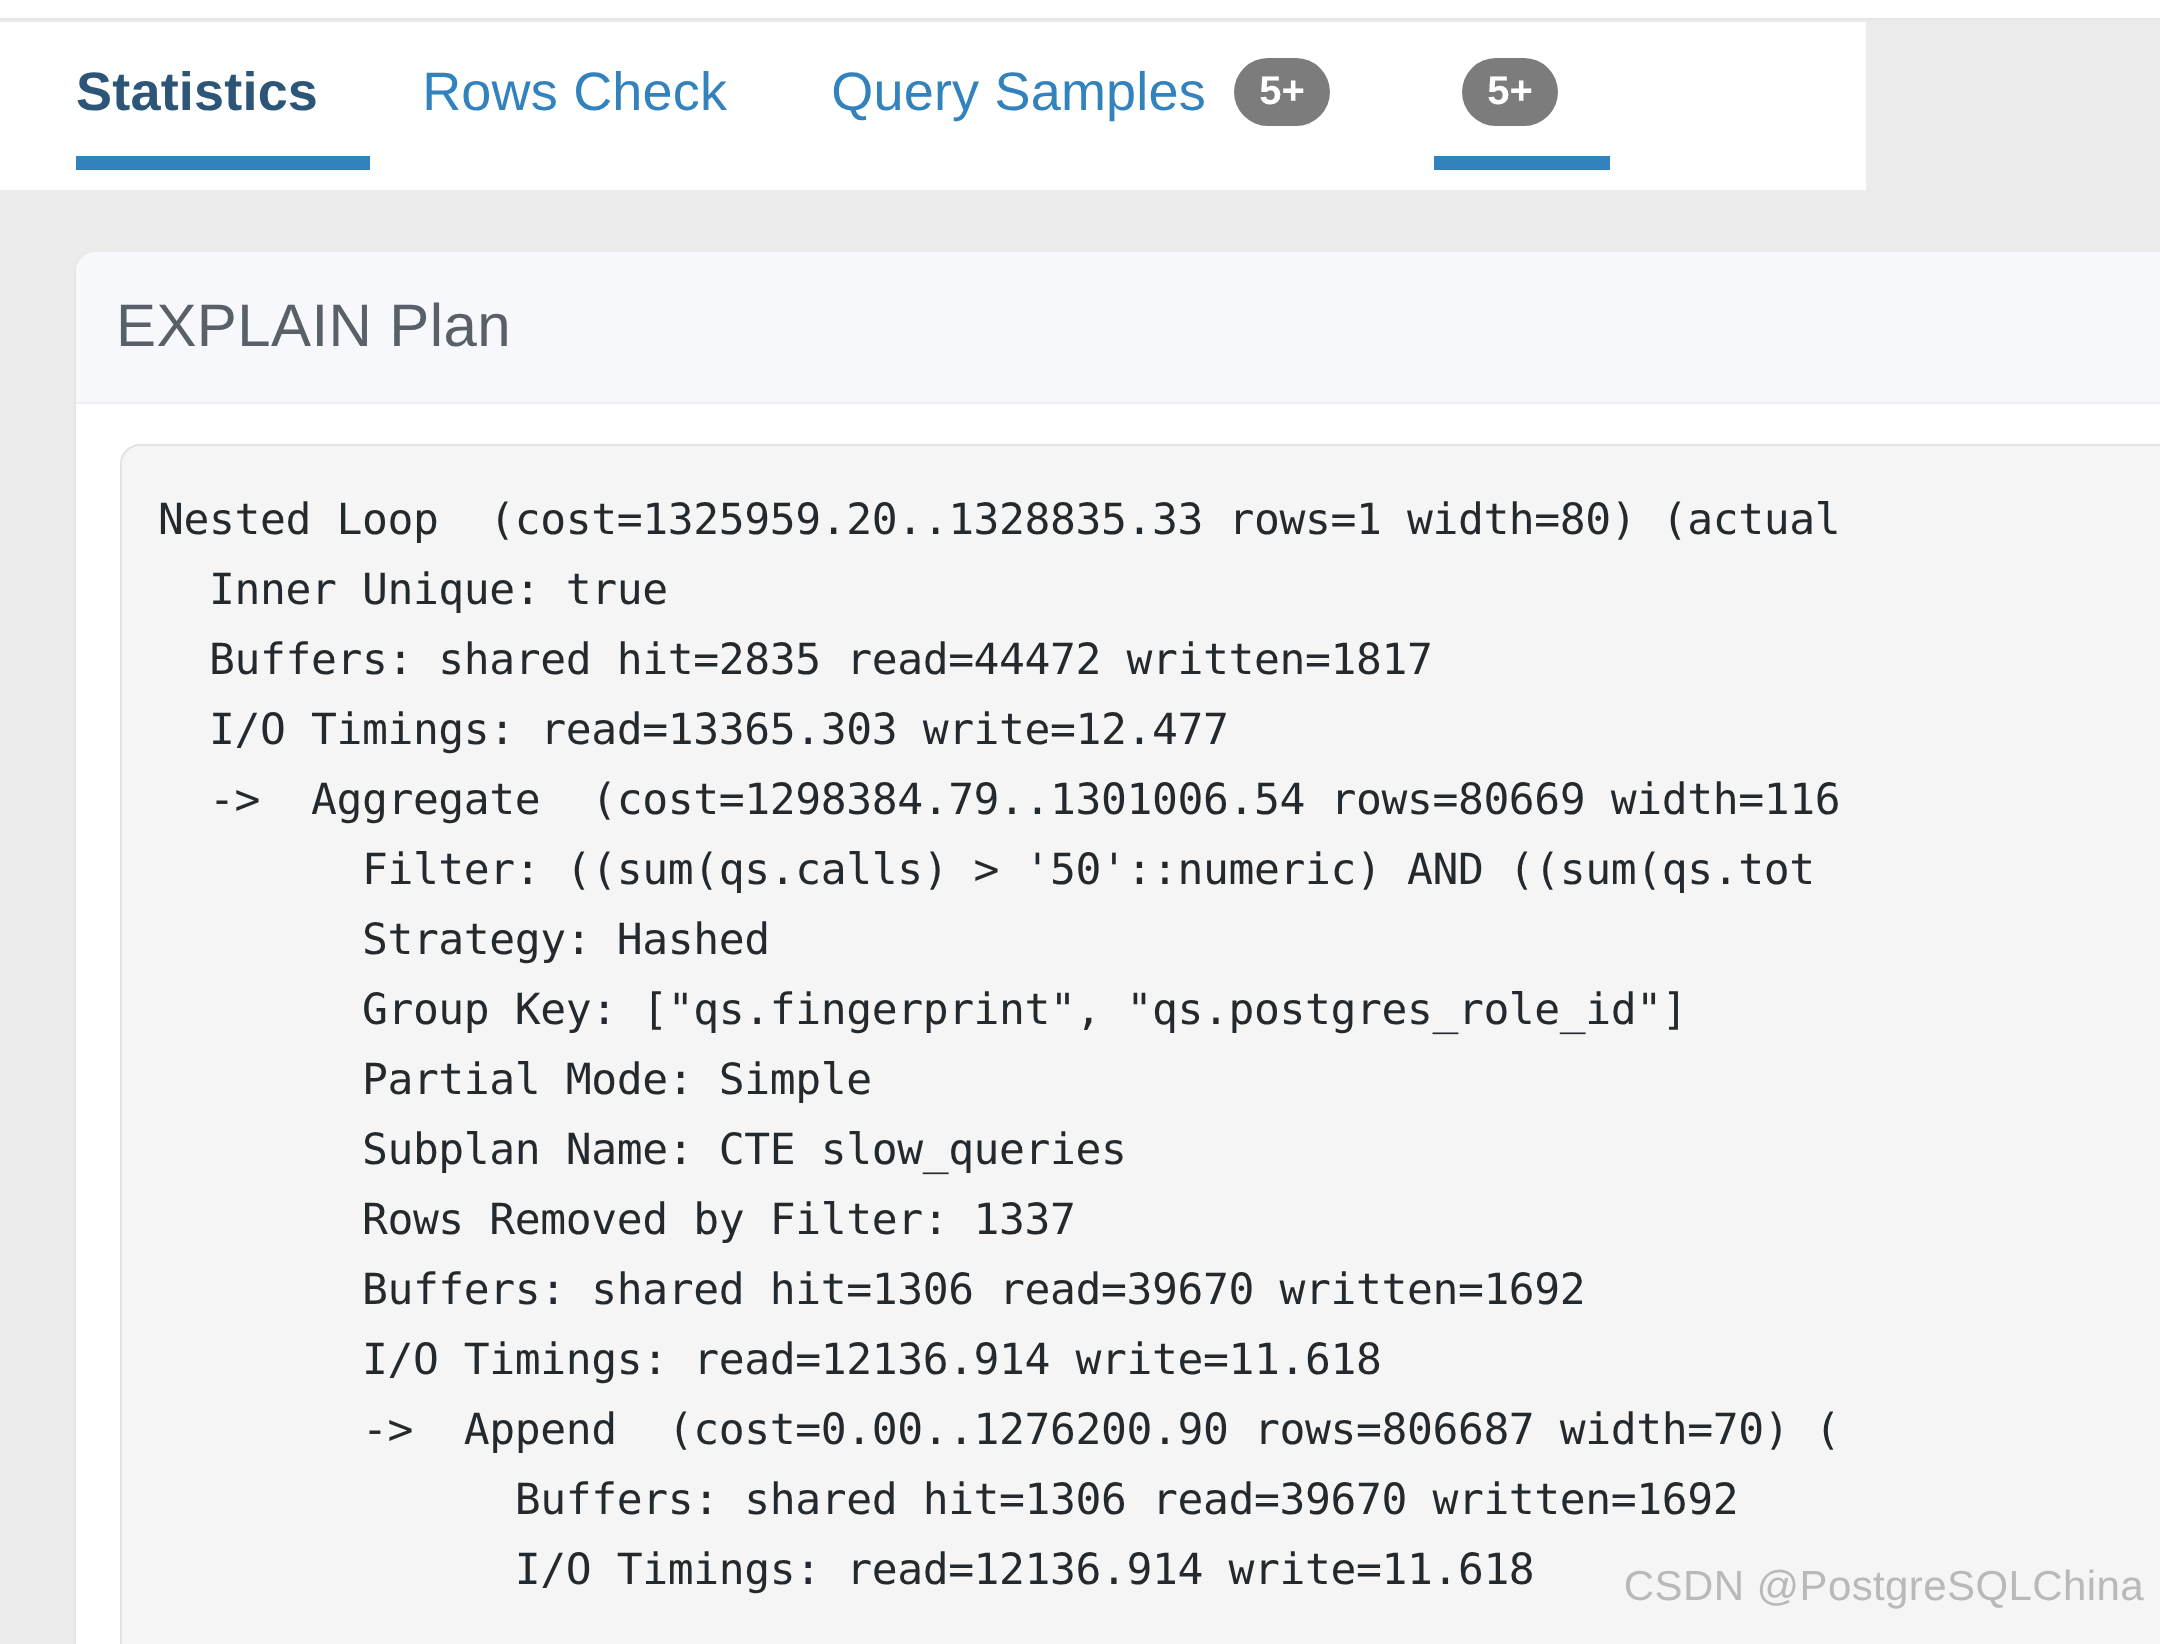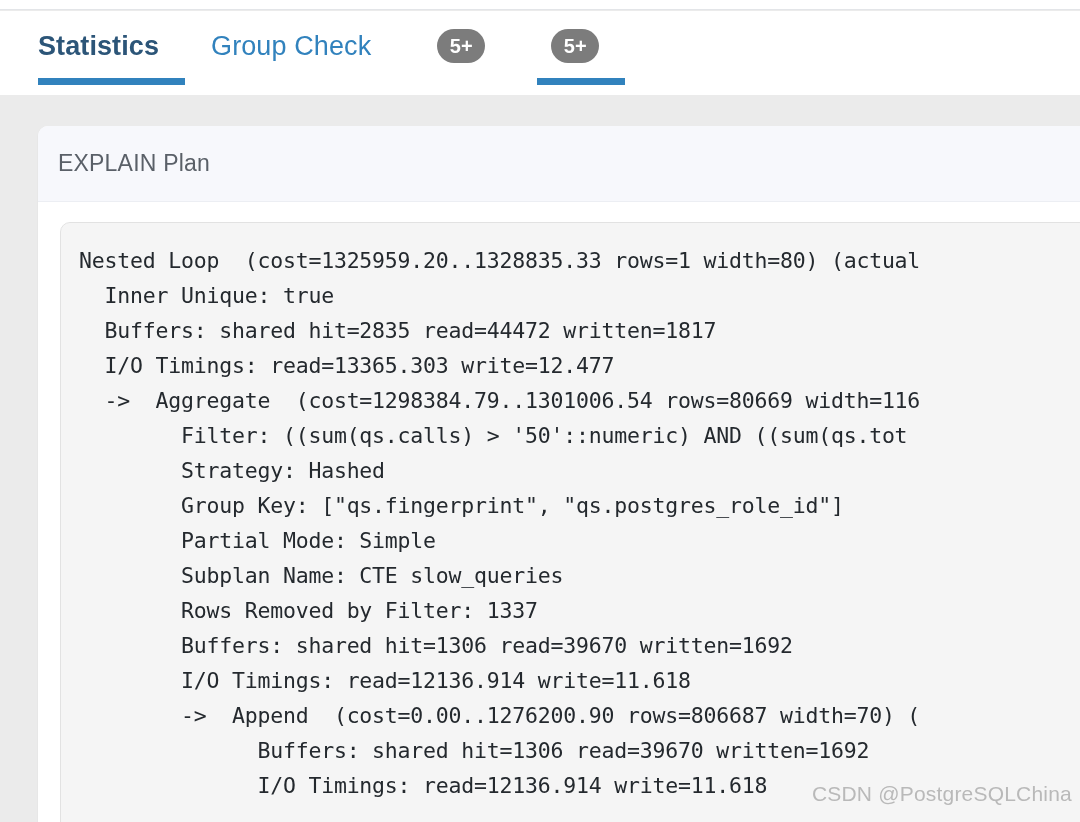--- a/index.html
+++ b/index.html
@@ -14,21 +14,21 @@
   }
 
   #app { position: relative; width: 1080px; height: 822px; overflow: hidden; }
 
   
   .topstrip {
     position: absolute; left: 0; top: 0; width: 1080px; height: 10px;
     background: #ffffff; border-bottom: 1px solid #e3e5e8;
   }
   .tabbar {
-    position: absolute; left: 0; top: 11px; width: 1080px; height: 84px;
+    position: absolute; left: 0; top: 11px; width: 933px; height: 84px;
     background: #ffffff;
     display: flex; align-items: flex-start;
     padding-left: 38px;
     overflow: hidden;
   }
   .tab {
     position: relative;
     height: 84px;
     display: flex; align-items: center;
     padding: 0 26px 0 0;
@@ -80,21 +80,21 @@
     overflow: hidden;
   }
   .card-header {
     height: 76px;
     background: #f7f8fc;
     border-bottom: 1px solid #eceef3;
     display: flex; align-items: center;
     padding-left: 20px;
   }
   .card-title {
-    font-size: 23px;
+    font-size: 30px;
     color: #5a6068;
     letter-spacing: 0.2px;
   }
   .card-body { padding: 20px 0 0 22px; }
 
   
   .codeblock {
     background: #f5f5f5;
     border: 1px solid #e2e2e2;
     border-radius: 10px;
@@ -134,25 +134,26 @@
   <div class="topstrip"></div>
 
   <div class="tabbar">
 
     <div class="tab active">
       <span class="tab-label">Statistics</span>
       <span class="tab-underline"></span>
     </div>
 
     <div class="tab">
-      <span class="tab-label">Group Check</span>
+      <span class="tab-label">Rows Check</span>
 
     </div>
 
     <div class="tab">
+      <span class="tab-label">Query Samples</span>
       <span class="badge">5+</span>
 
     </div>
 
     <div class="tab active">
       <span class="badge">5+</span>
       <span class="tab-underline"></span>
     </div>
 
   </div>

